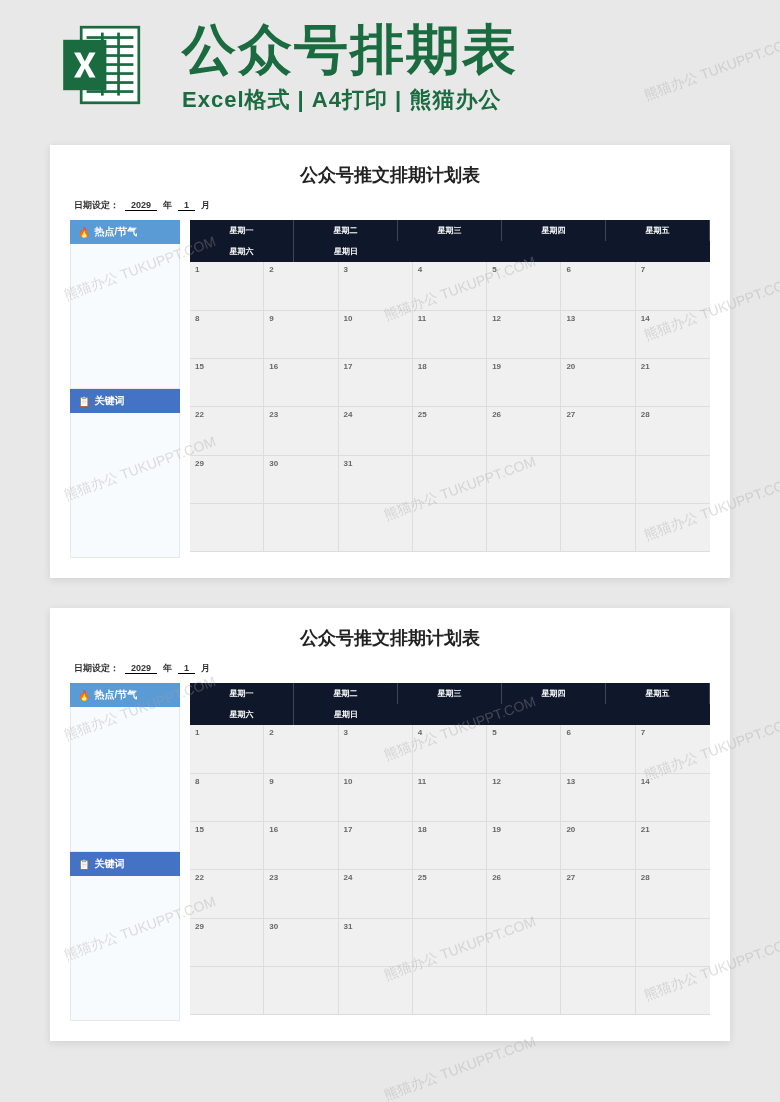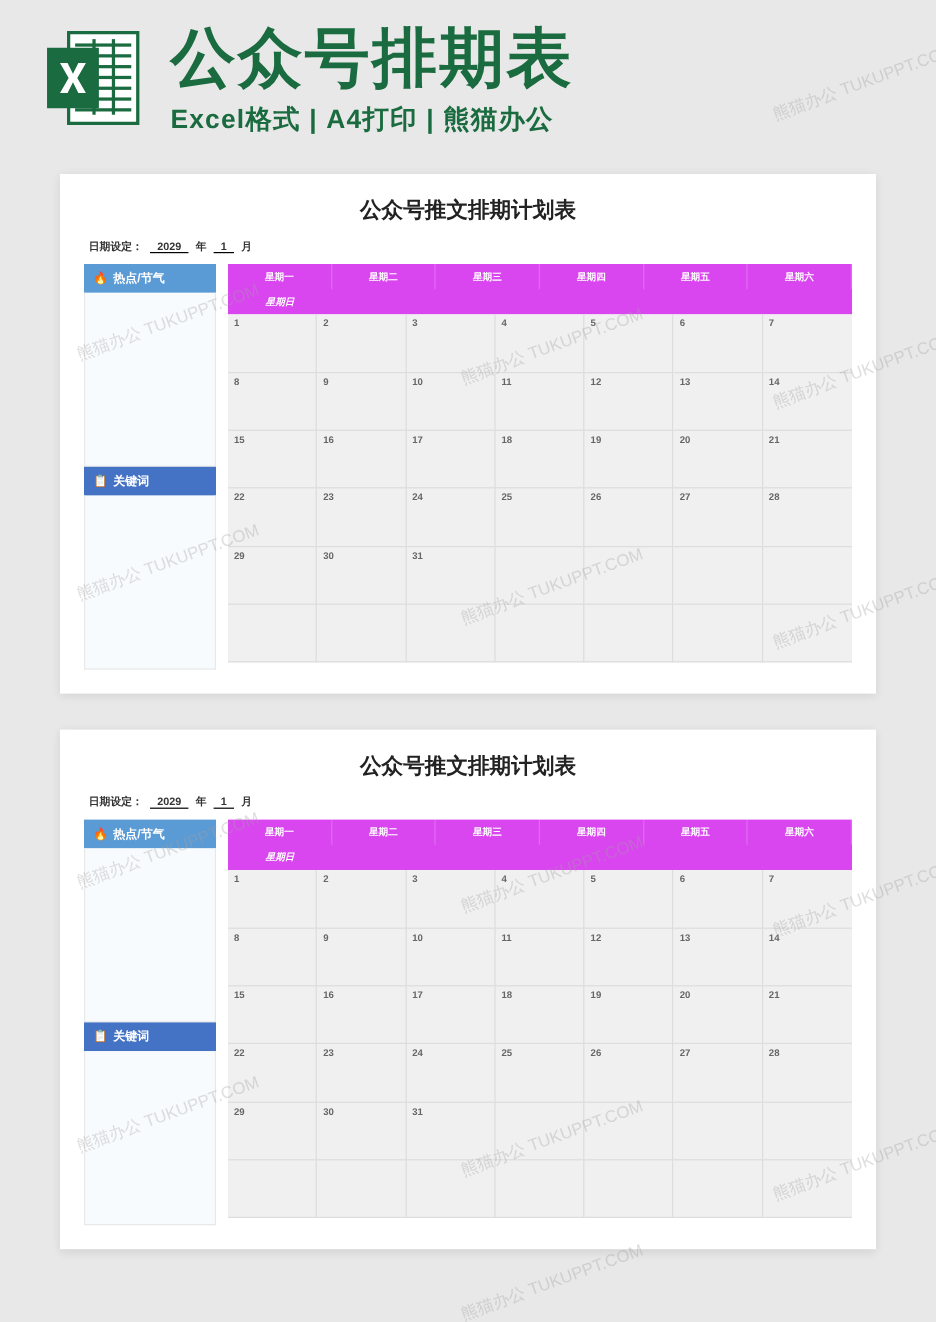--- a/index.html
+++ b/index.html
@@ -7,22 +7,22 @@
       width: 780px;
       height: 1102px;
       background: #e8e8e8;
       font-family: "Microsoft YaHei", -apple-system, sans-serif;
       position: relative;
       overflow: hidden;
     }
     .header {
       display: flex;
       align-items: flex-start;
-      padding: 20px 32px 30px;
-      gap: 20px;
+      padding: 20px 56px 30px;
+      gap: 36px;
     }
     .excel-icon {
       width: 90px;
       height: 90px;
       position: relative;
       flex-shrink: 0;
     }
     .excel-icon svg { width: 100%; height: 100%; }
     .header-text { display: flex; flex-direction: column; }
     .main-title {
@@ -103,32 +103,32 @@
       border: 1px solid #e8e8e8;
       border-top: none;
     }
     .sidebar-body.hotspot { height: 145px; }
     .sidebar-body.keywords { height: 145px; }
     .calendar {
       flex: 1;
     }
     .cal-header {
       display: grid;
-      grid-template-columns: repeat(6, 1fr);
-      background: #d946ef;
+      grid-template-columns: repeat(5, 1fr);
+      background: #0f172a;
     }
     .cal-header-cell {
       color: #fff;
       font-size: 8px;
       font-weight: 600;
       text-align: center;
       padding: 5px 0;
       border-right: 1px solid rgba(255,255,255,0.2);
     }
-    .cal-header-cell:last-child { border-right: none; font-style: italic; }
+    .cal-header-cell:last-child { border-right: none; }
     .cal-body {
       display: grid;
       grid-template-columns: repeat(7, 1fr);
       grid-template-rows: repeat(6, 1fr);
       background: #f0f0f0;
       height: 290px;
     }
     .cal-cell {
       border-right: 1px solid #ddd;
       border-bottom: 1px solid #ddd;

